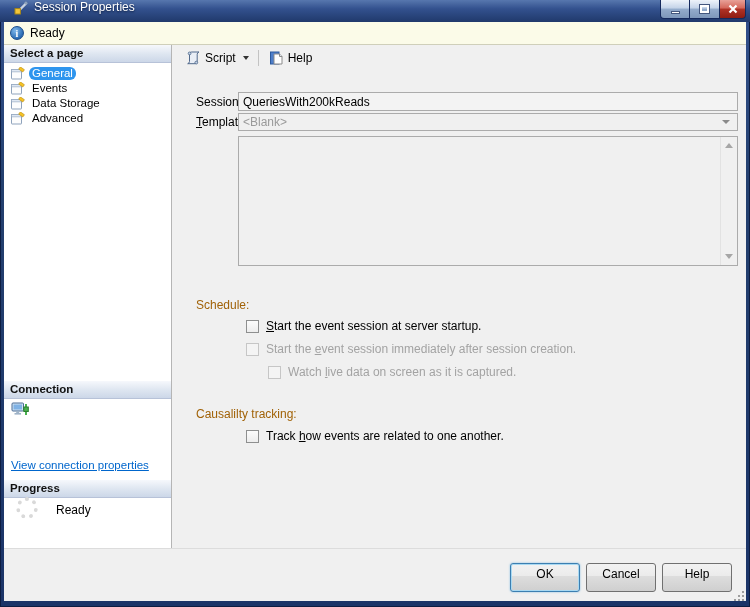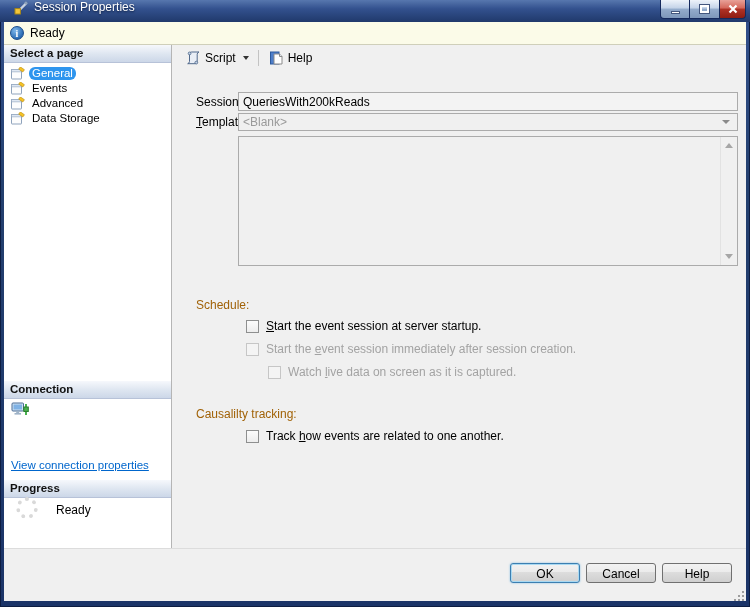--- a/index.html
+++ b/index.html
@@ -96,21 +96,21 @@
     font-size:12px;color:#000;padding-left:8px;}
   .cbrow.indent{left:87px;}
   .cb{width:13px;height:13px;border:1px solid #8e8f8f;flex:0 0 auto;
     background:linear-gradient(180deg,#fcfcfc,#ededed);}
   .cbrow.disabled{color:#a3a3a3;}
   .cbrow.disabled .cb{border-color:#c6c6c6;background:#f4f4f4;}
 
   
   .footer{position:absolute;left:0;right:0;top:526px;height:53px;background:#f0f0f0;
     border-top:1px solid #dcdcdc;}
-  .btn{position:absolute;top:14px;width:70px;height:20px;border:1px solid #707070;
+  .btn{position:absolute;top:14px;width:70px;height:29px;border:1px solid #707070;
     border-radius:3px;font-size:12px;color:#000;text-align:center;line-height:21px;
     background:linear-gradient(180deg,#f2f2f2 0%,#ebebeb 45%,#dddddd 46%,#cfcfcf 100%);
     cursor:default;}
   .btn.ok{right:166px;border-color:#3c7fb1;
     box-shadow:inset 0 0 0 1px #a9d9f2,0 0 2px #7ab8e0;}
   .btn.cancel{right:90px;}
   .btn.help{right:14px;}
   .grip{position:absolute;right:1px;bottom:1px;width:12px;height:12px;}
 </style>
 </head>
@@ -184,33 +184,33 @@
           <div class="tree-item">
             <span class="ticon">
               <svg width="14" height="13" viewBox="0 0 14 13">
                 <rect x="0.5" y="2.5" width="10" height="9.5" rx="0.5" fill="#fdfdfd" stroke="#8fa3bc"></rect>
                 <rect x="0.5" y="2.5" width="10" height="2.4" fill="#dfe7f2" stroke="#8fa3bc" stroke-width="0.6"></rect>
                 <g transform="rotate(35 10.5 2.5)">
                   <rect x="8" y="1" width="5" height="2.8" fill="#f7c325" stroke="#b98d12" stroke-width="0.6"></rect>
                 </g>
               </svg>
             </span>
-            <span class="tlabel">Advanced</span>
+            <span class="tlabel">Data Storage</span>
           </div>
           <div class="tree-item">
             <span class="ticon">
               <svg width="14" height="13" viewBox="0 0 14 13">
                 <rect x="0.5" y="2.5" width="10" height="9.5" rx="0.5" fill="#fdfdfd" stroke="#8fa3bc"></rect>
                 <rect x="0.5" y="2.5" width="10" height="2.4" fill="#dfe7f2" stroke="#8fa3bc" stroke-width="0.6"></rect>
                 <g transform="rotate(35 10.5 2.5)">
                   <rect x="8" y="1" width="5" height="2.8" fill="#f7c325" stroke="#b98d12" stroke-width="0.6"></rect>
                 </g>
               </svg>
             </span>
-            <span class="tlabel">Data Storage</span>
+            <span class="tlabel">Advanced</span>
           </div>
         </div>
 
         <div class="panel-header" style="top:336px;">
           <span>Connection</span>
         </div>
         <span class="conn-icon">
           <svg width="20" height="18" viewBox="0 0 20 18">
             <rect x="1" y="2" width="11.5" height="8" rx="1" fill="#cfe0f0" stroke="#4a6c96"></rect>
             <rect x="2.5" y="3.5" width="8.5" height="5" fill="#7fb2e5"></rect>

